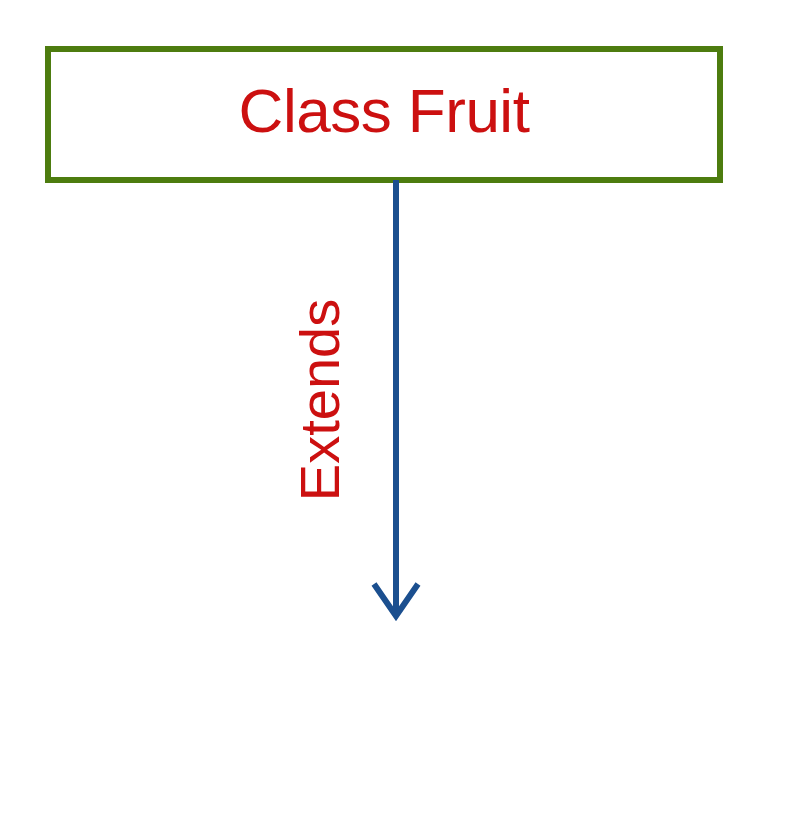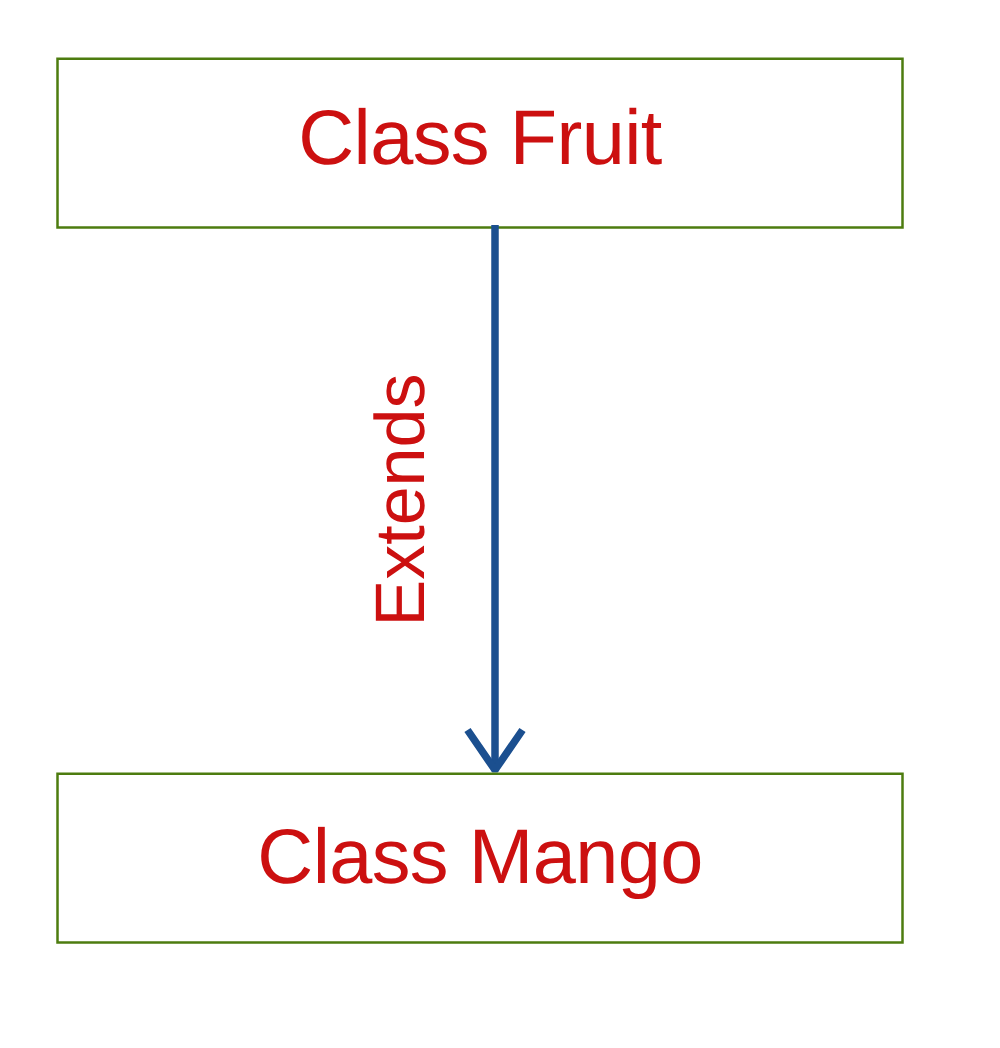--- a/index.html
+++ b/index.html
@@ -19,21 +19,21 @@
     overflow: hidden;
   }
 
   
   .class-box {
     position: absolute;
     box-sizing: border-box;
     left: 45px;
     width: 678px;
     height: 137px;
-    border: 2px solid #4d7c0f;
+    border: 6px solid #4d7c0f;
     background: #ffffff;
     display: flex;
     align-items: center;
     justify-content: center;
   }
   #box-fruit  { top: 46px; }
   #box-mango  { top: 618px; }
 
   .class-label {
     color: #cc1010;
@@ -84,17 +84,14 @@
 
   <svg id="connector" viewBox="0 0 800 838" xmlns="http://www.w3.org/2000/svg">
 
     <line x1="396" y1="180" x2="396" y2="617" stroke="#1b4f8f" stroke-width="6"></line>
 
     <polyline points="374,584 396,616 418,584" fill="none" stroke="#1b4f8f" stroke-width="6" stroke-linecap="butt" stroke-linejoin="miter"></polyline>
   </svg>
 
   <div id="edge-label">Extends</div>
 
-  <div id="box-mango" class="class-box">
-    <span class="class-label">Class Mango</span>
-  </div>
 
 </div>
 
 </body></html>

